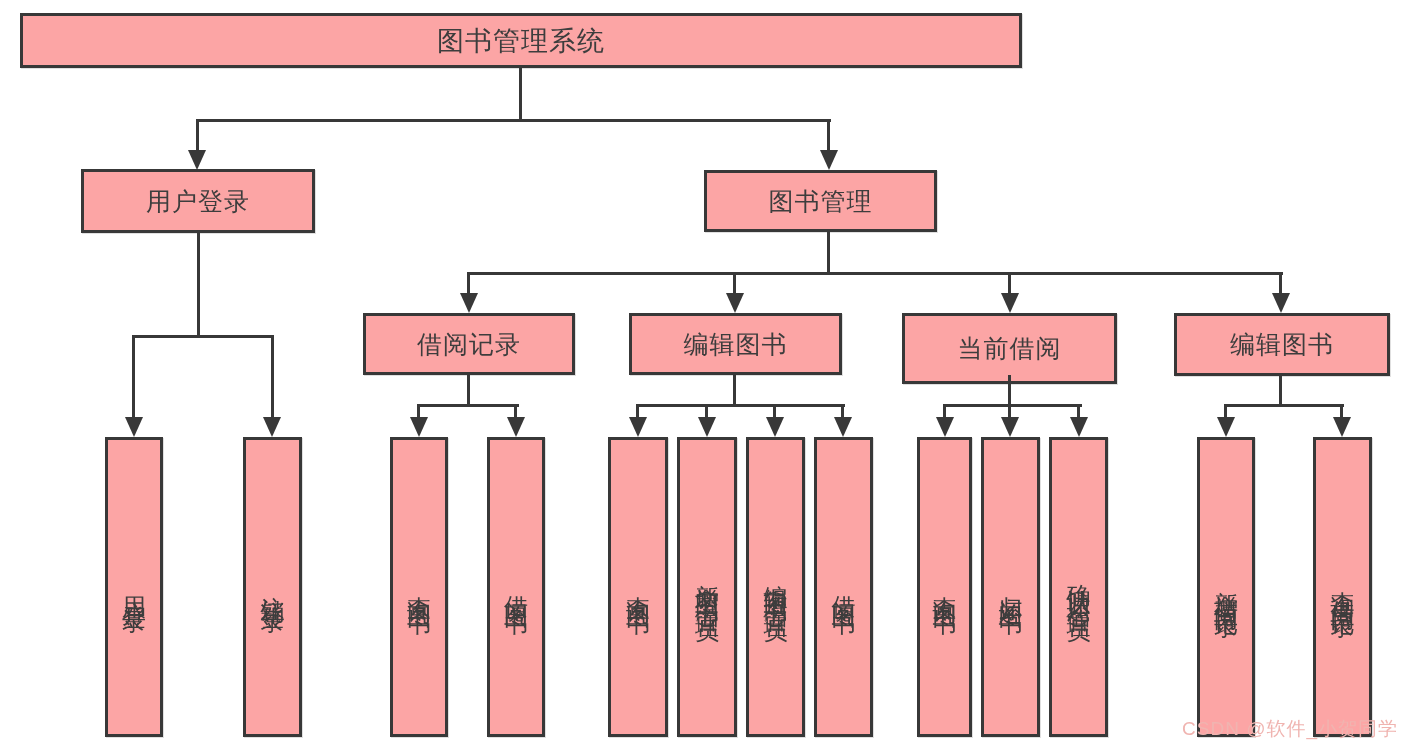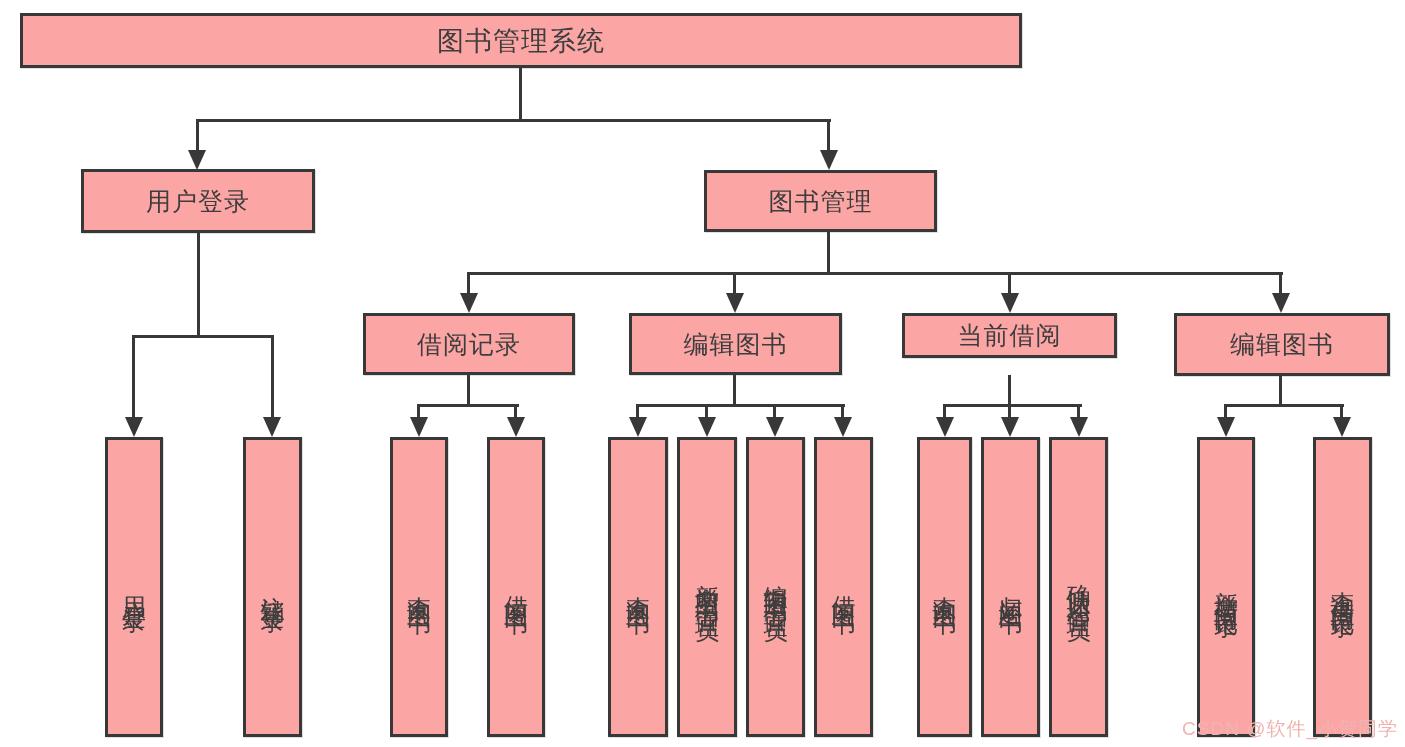--- a/index.html
+++ b/index.html
@@ -66,21 +66,21 @@
   <div class="node h" style="left:704px;top:170px;width:233px;height:62px">
     <span>图书管理</span>
   </div>
 
   <div class="node h" style="left:363px;top:313px;width:212px;height:62px">
     <span>借阅记录</span>
   </div>
   <div class="node h" style="left:629px;top:313px;width:213px;height:62px">
     <span>编辑图书</span>
   </div>
-  <div class="node h" style="left:902px;top:313px;width:215px;height:45px">
+  <div class="node h" style="left:902px;top:313px;width:215px;height:71px">
     <span>当前借阅</span>
   </div>
   <div class="node h" style="left:1174px;top:313px;width:216px;height:63px">
     <span>编辑图书</span>
   </div>
 
   <div class="node v" style="left:105px;top:437px;width:58px;height:300px">
     <span>用户登录</span>
   </div>
   <div class="node v" style="left:243px;top:437px;width:59px;height:300px">

